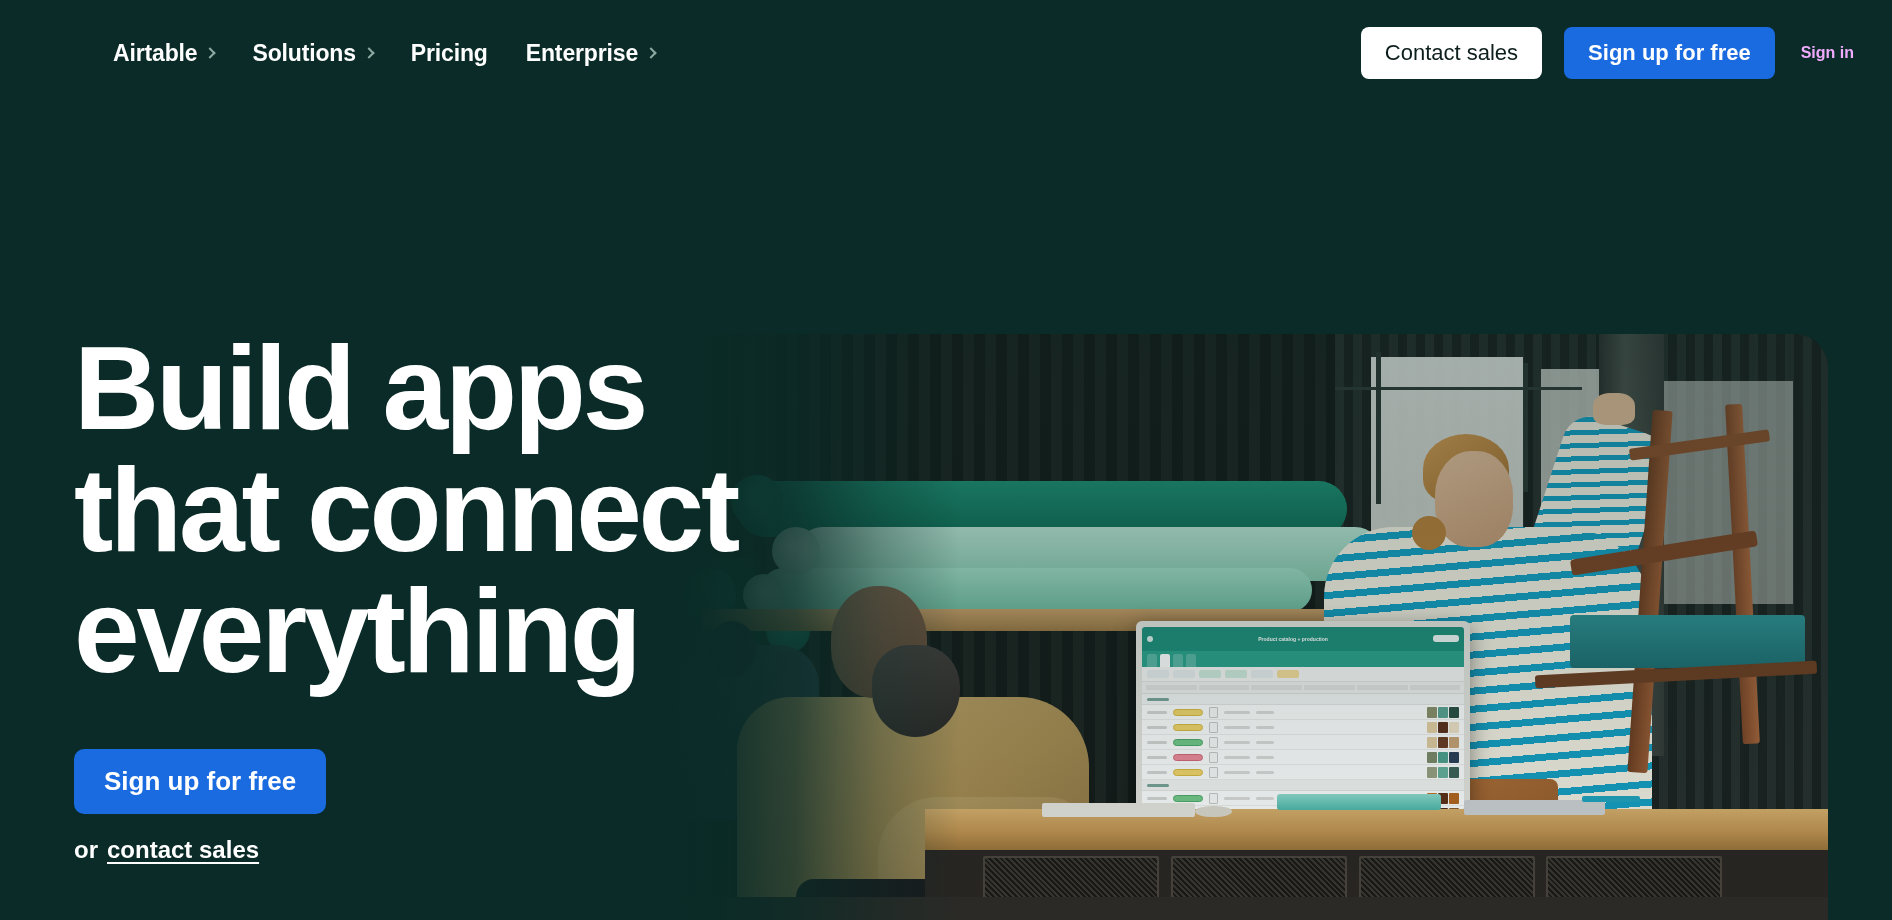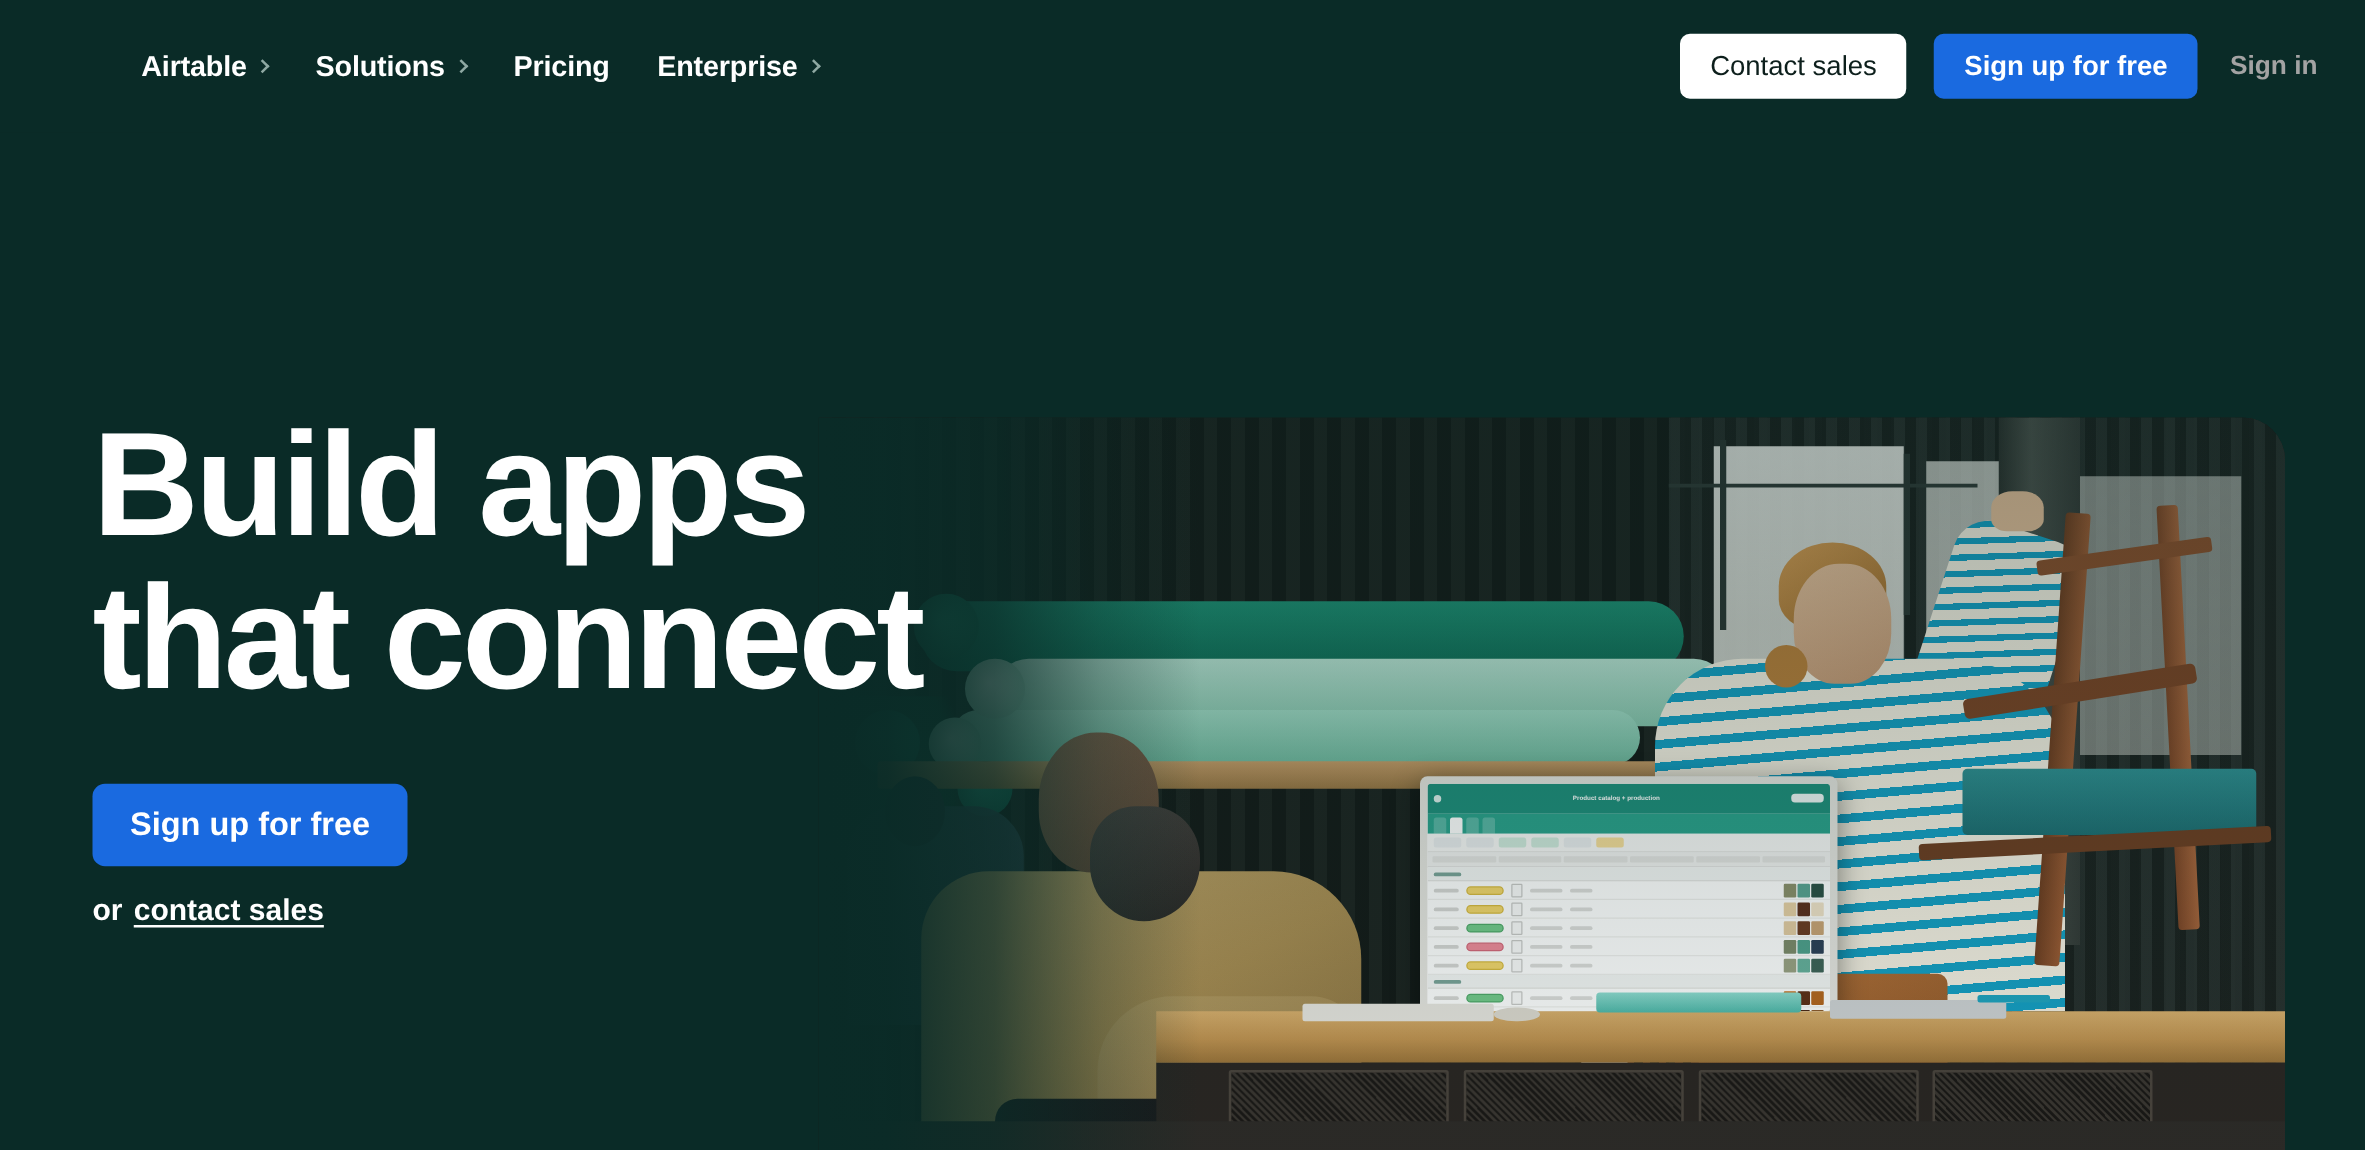--- a/index.html
+++ b/index.html
@@ -110,22 +110,22 @@
     background: #1a6ae0;
     color: #ffffff;
     font-size: 22px;
     font-weight: 700;
     border-radius: 8px;
     padding: 13px 24px;
     line-height: 1.18;
   }
   .signin {
     background: transparent;
-    color: #a3a3a3;
-    font-size: 21px;
+    color: #f0abfc;
+    font-size: 16px;
     font-weight: 700;
     padding: 8px 4px;
   }
 
   
   .hero {
     position: absolute;
     top: 106px; left: 0;
     width: 1888px;
     height: 814px;
@@ -741,20 +741,21 @@
         <div class="floor"></div>
       </div>
       <div class="media-tint"></div>
       <div class="media-fade"></div>
     </div>
 
     <div class="hero-copy">
       <h1 class="hero-title">
         <span class="line">Build apps</span>
         <span class="line">that connect</span>
+        <span class="line">everything</span>
       </h1>
 
       <div class="cta-wrap">
         <button class="cta-btn">Sign up for free</button>
         <div class="cta-sub">
           <span>or</span>
           <a>contact sales</a>
         </div>
       </div>
     </div>

